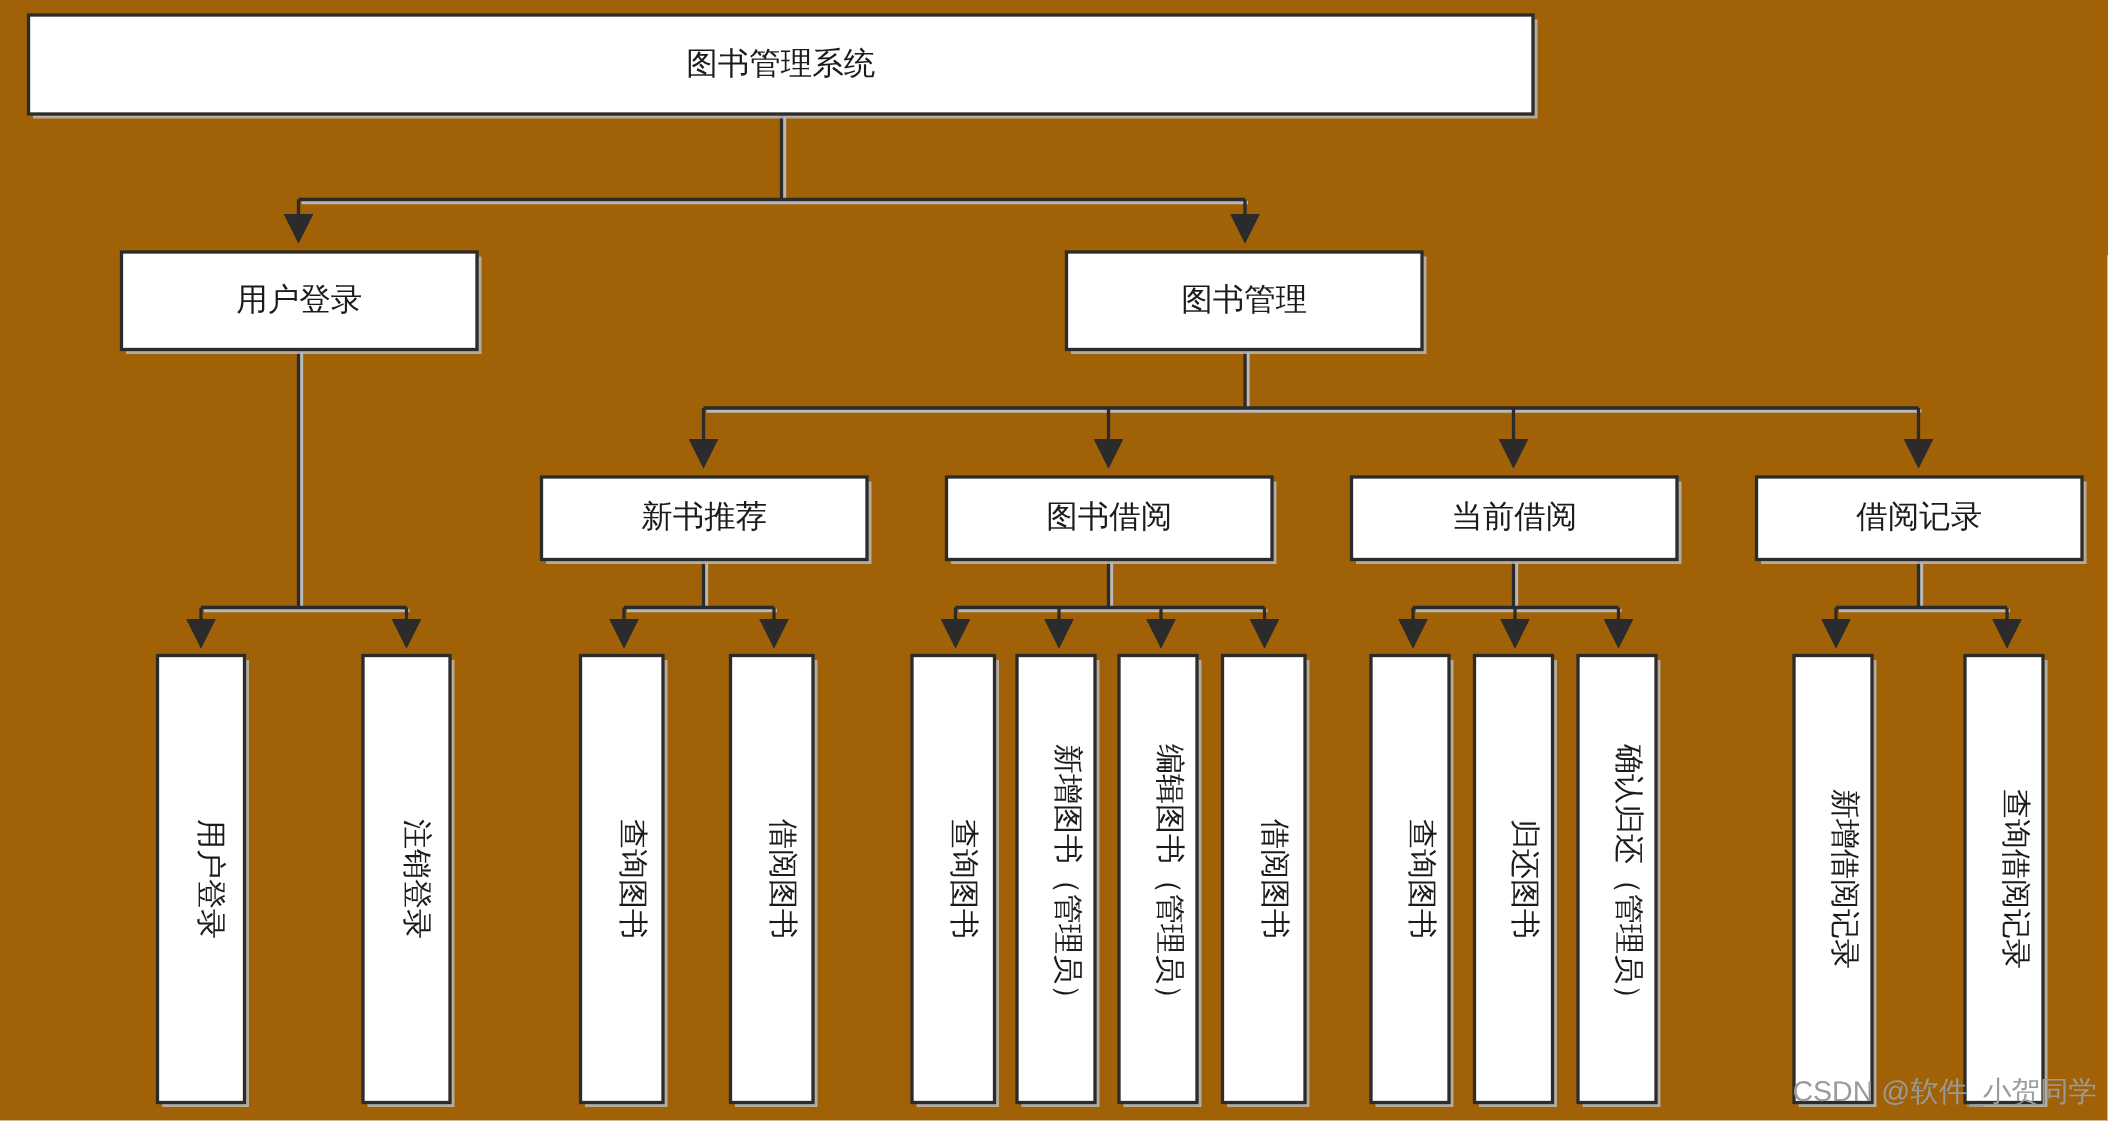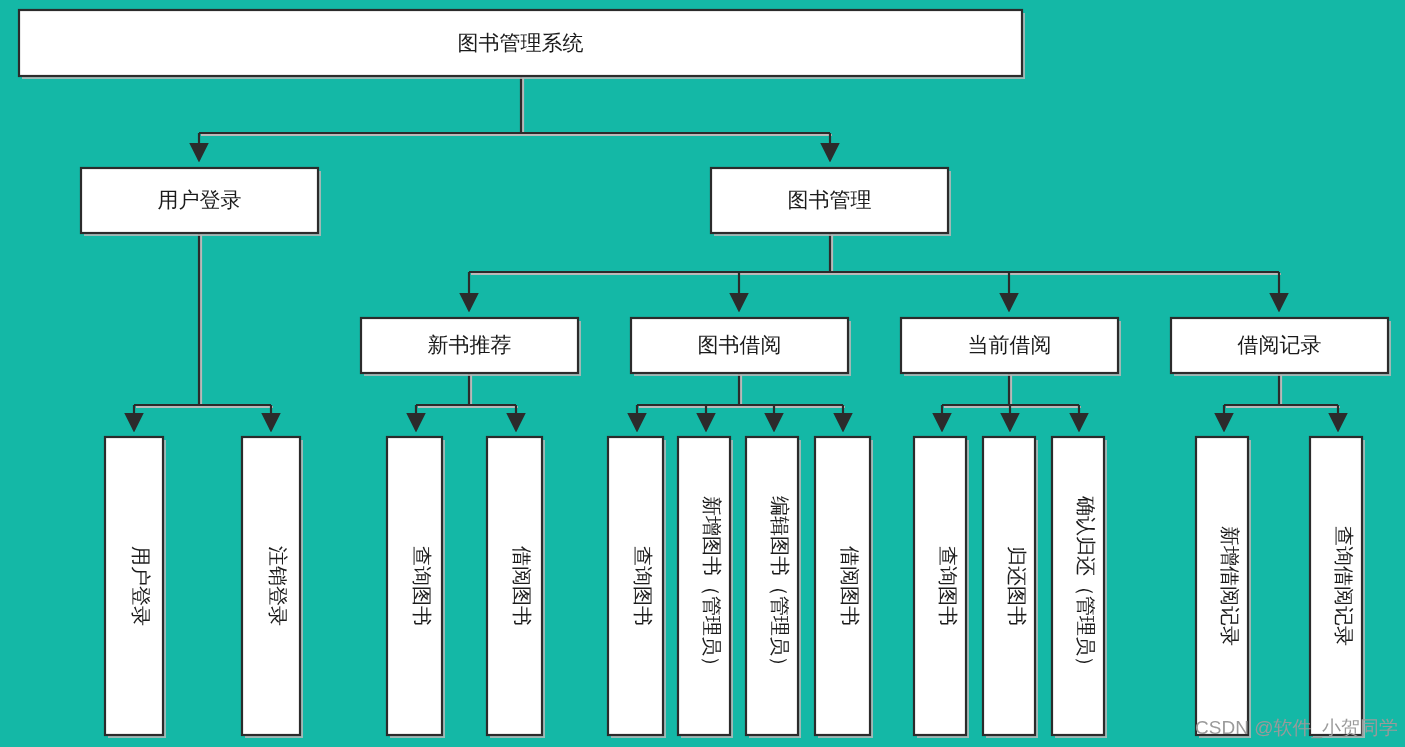--- a/index.html
+++ b/index.html
@@ -8,21 +8,21 @@
     padding: 0;
     background: #ffffff;
   }
   body {
     font-family: "Liberation Sans", "DejaVu Sans", sans-serif;
   }
   #diagram-root {
     position: relative;
     width: 1405px;
     height: 747px;
-    background: #14b8a6;
+    background: #a16207;
     overflow: hidden;
   }
   svg.chart-canvas {
     position: absolute;
     left: 0;
     top: 0;
     width: 1405px;
     height: 747px;
     display: block;
   }

